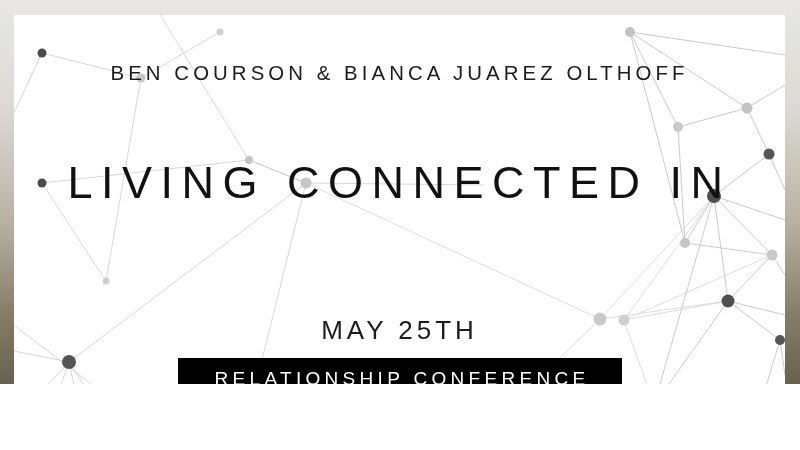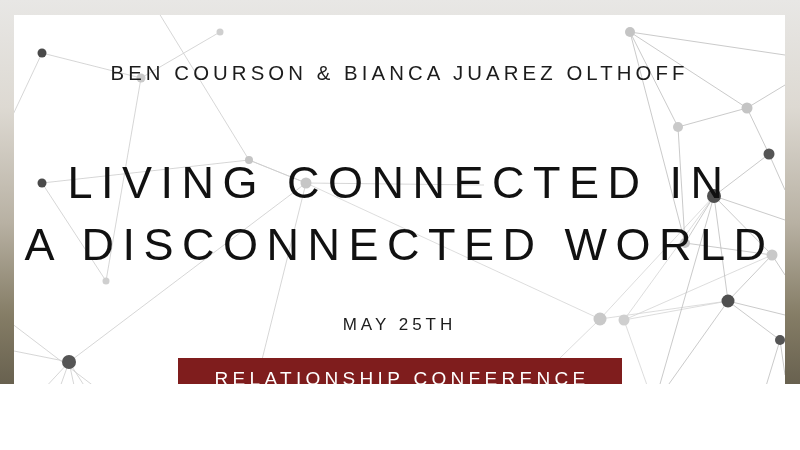--- a/index.html
+++ b/index.html
@@ -82,34 +82,34 @@
   }
   .headline-1 { top: 145px; }
   .headline-2 { top: 207px; }
 
   .date {
     position: absolute;
     left: 0;
     right: 0;
     top: 300px;
     text-align: center;
-    font-size: 17px;
+    font-size: 26px;
     font-weight: 400;
     letter-spacing: 4px;
     color: #1c1c1c;
     white-space: nowrap;
   }
 
   .conf-bar {
     position: absolute;
     left: 164px;
     top: 343px;
     width: 444px;
     height: 41px;
-    background: #7f1d1d;
+    background: #000000;
     display: flex;
     align-items: center;
     justify-content: center;
   }
   .conf-bar-label {
     color: #ffffff;
     font-size: 19px;
     font-weight: 400;
     letter-spacing: 4.3px;
     white-space: nowrap;
@@ -211,21 +211,20 @@
         <circle cx="742" cy="404" r="4.5" fill="#555555"></circle>
       </g>
     </svg>
 
     <div id="content">
 
       <div class="speakers">BEN COURSON &amp; BIANCA JUAREZ OLTHOFF</div>
 
       <div class="headline headline-1">LIVING CONNECTED IN</div>
 
-      <div class="headline headline-2">A DISCONNECTED WORLD</div>
 
       <div class="date">MAY 25TH</div>
 
       <div class="conf-bar">
         <span class="conf-bar-label">RELATIONSHIP CONFERENCE</span>
       </div>
 
     </div>
   </div>
 </div>

